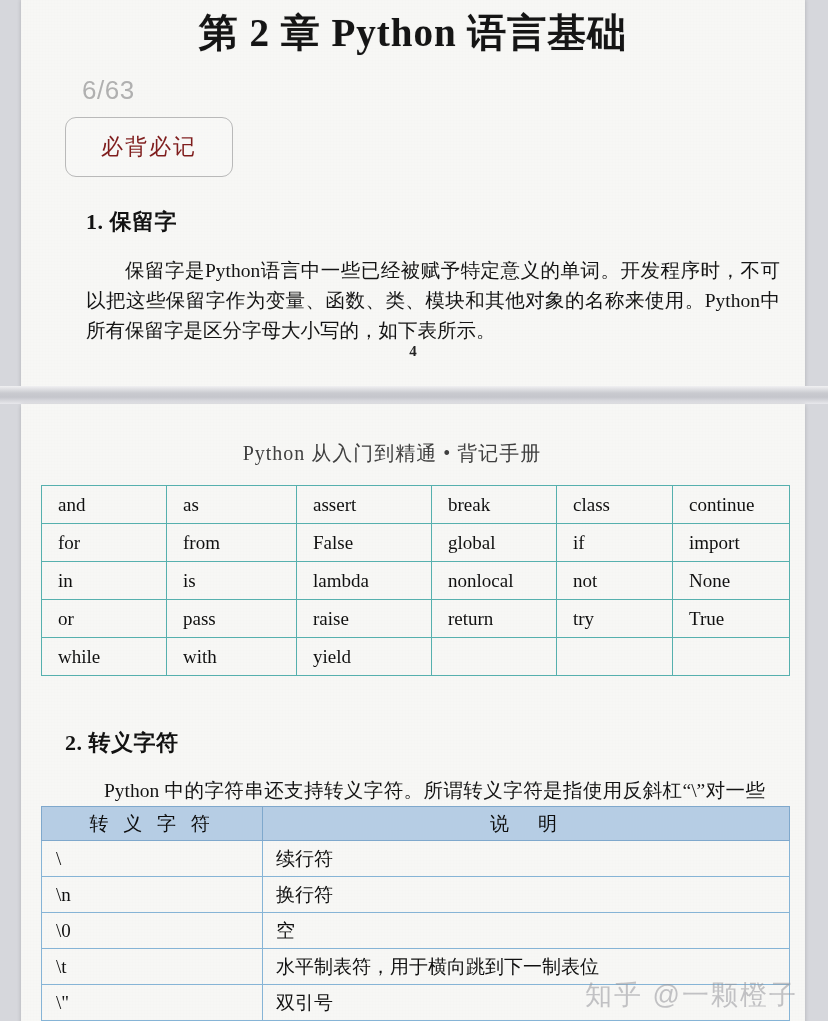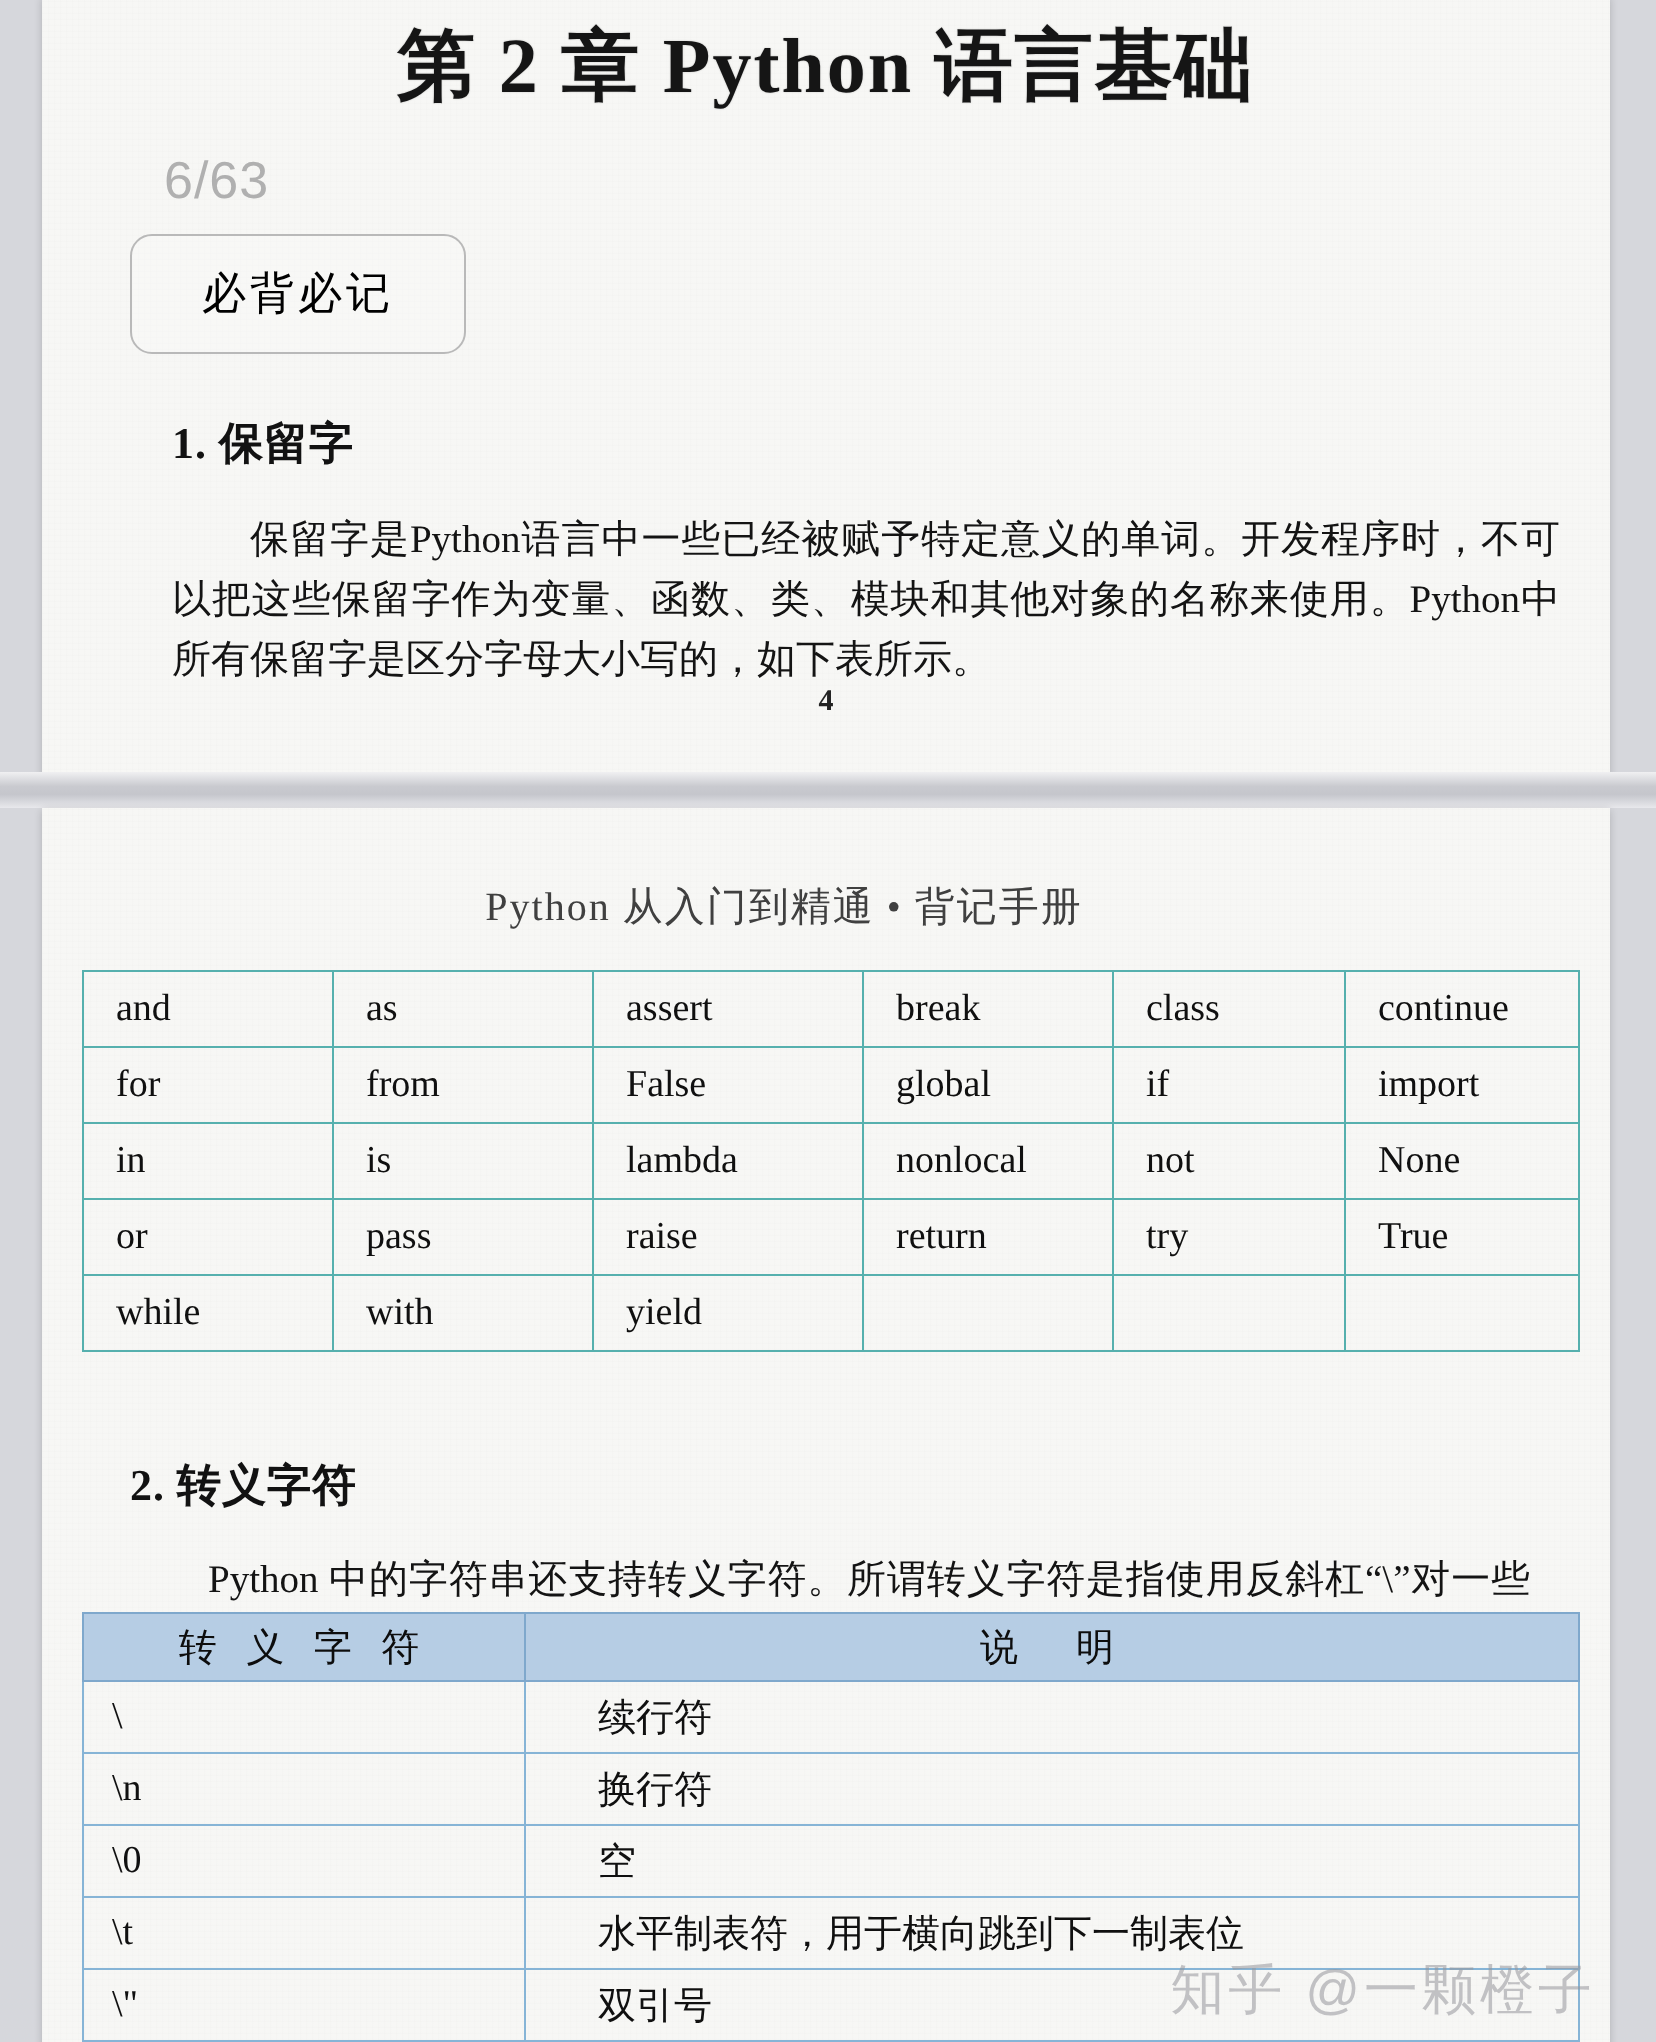--- a/index.html
+++ b/index.html
@@ -70,21 +70,21 @@
     position: absolute;
     left: 65px; top: 117px;
     width: 168px; height: 60px;
     border: 1.6px solid #b9b9b9;
     border-radius: 11px;
     background: rgba(255,255,255,0.18);
     display: flex;
     align-items: center;
     justify-content: center;
     font-size: 22px;
-    color: #000000;
+    color: #7f1d1d;
     letter-spacing: 2px;
     cursor: pointer;
   }
 
   
   .section-heading {
     position: absolute;
     font-size: 22px;
     font-weight: 700;
     color: #121212;
@@ -183,21 +183,21 @@
     text-align: center;
   }
   #escape-table td {
     border: 1.3px solid #86b4d6;
     height: 36px;
     padding: 0 0 0 14px;
     font-size: 19px;
     color: #101010;
     vertical-align: middle;
   }
-  #escape-table td.desc { padding-left: 36px; }
+  #escape-table td.desc { padding-left: 13px; }
 
   
   #watermark {
     position: absolute;
     right: 30px; bottom: 8px;
     font-family: "Liberation Sans", sans-serif;
     font-size: 27px;
     color: rgba(150,150,155,0.55);
     letter-spacing: 2px;
     pointer-events: none;

